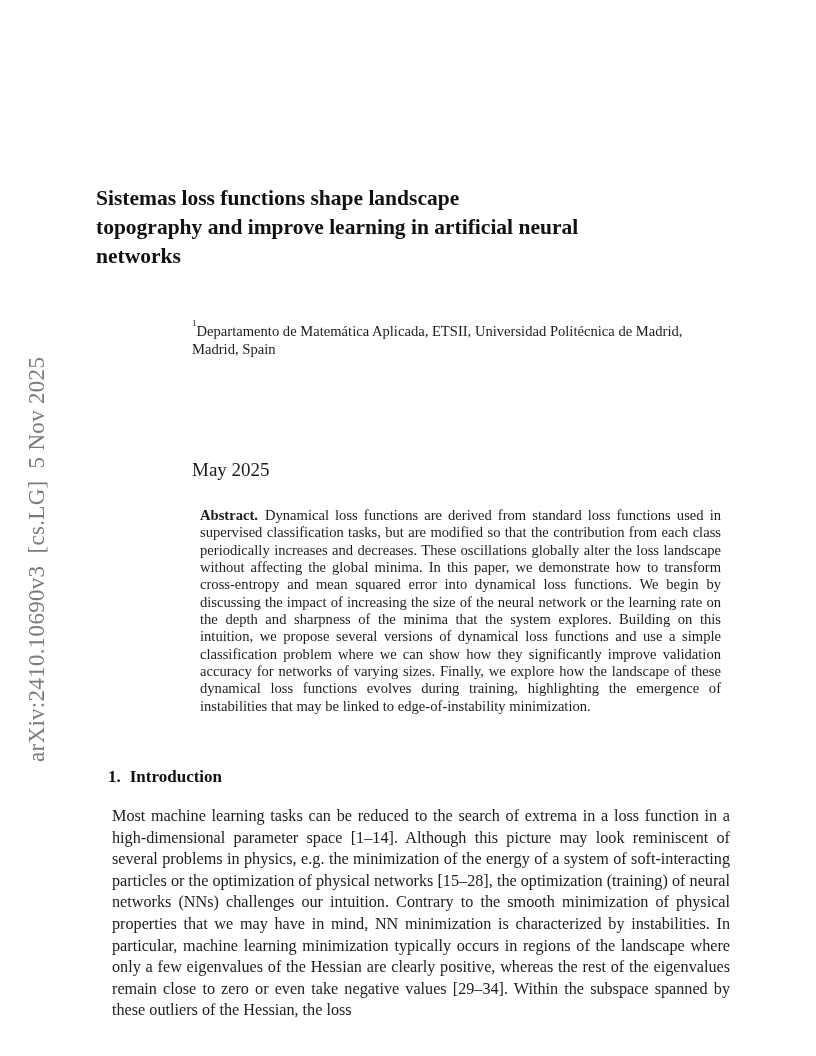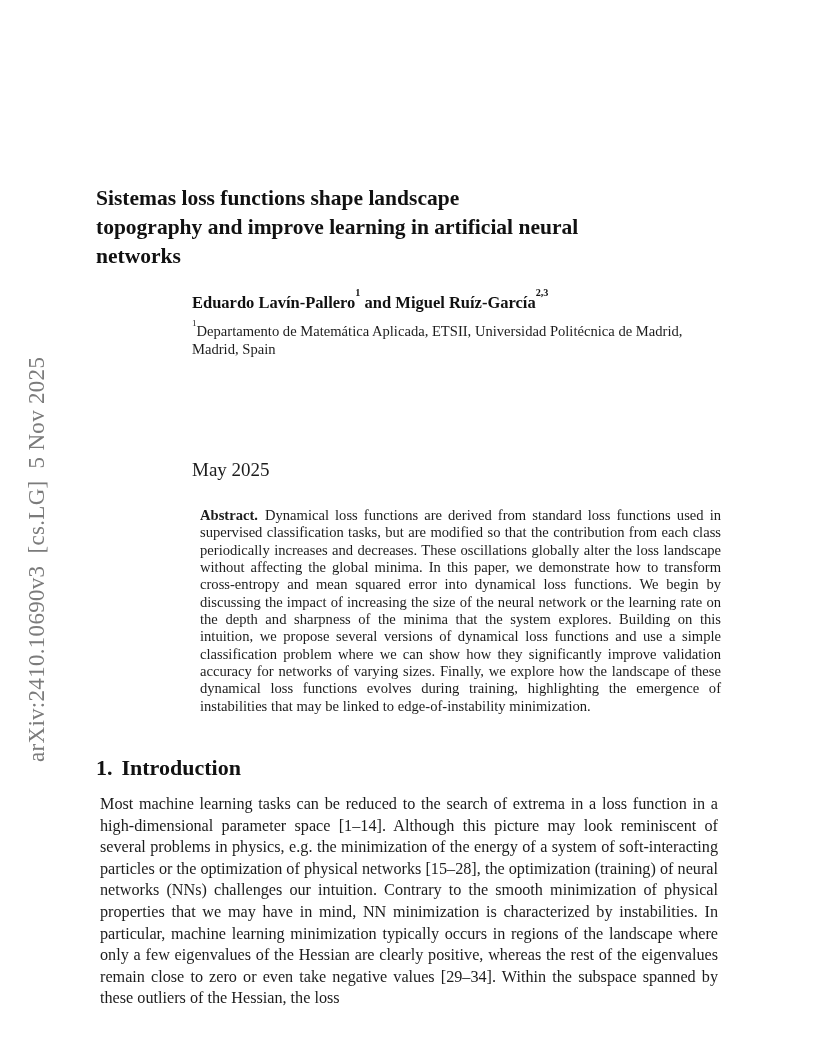--- a/index.html
+++ b/index.html
@@ -96,50 +96,49 @@
   }
   .abstract-label {
     font-weight: bold;
     margin-right: 7px;
   }
 
   .section-heading {
     position: absolute;
     left: 96px;
     top: 755px;
-    margin: 0;
-    font-size: 22px;
+    margin: 12px;
+    font-size: 17px;
     font-weight: bold;
     color: #111111;
   }
   .section-number { margin-right: 9px; }
 
   .intro {
     position: absolute;
     left: 96px;
     top: 790px;
     width: 618px;
-    margin: 4px;
+    margin: 16px;
     font-size: 16.2px;
     line-height: 21.6px;
     text-align: justify;
   }
 </style>
 </head>
 <body>
 
 <div class="page">
 
   <div class="watermark">arXiv:2410.10690v3  [cs.LG]  5 Nov 2025</div>
 
   <h1 class="title">Sistemas loss functions shape landscape
 topography and improve learning in artificial neural
 networks</h1>
 
-  <div class="authors"><span>Eduardo Lavín-Pallero</span><sup class="sup">1</sup><span> and </span><span>Miguel Ruíz-García</span><sup class="sup">2,3</sup></div>
 
   <div class="affiliations">
     <div class="affiliation"><sup class="sup">1</sup><span class="affiliation-text">Departamento de Matemática Aplicada, ETSII, Universidad Politécnica de Madrid,
 Madrid, Spain</span></div>
   </div>
 
 
   <div class="date-line">May 2025</div>
 
   <p class="abstract"><span class="abstract-label">Abstract.</span><span>Dynamical loss functions are derived from standard loss functions used in supervised classification tasks, but are modified so that the contribution from each class periodically increases and decreases. These oscillations globally alter the loss landscape without affecting the global minima. In this paper, we demonstrate how to transform cross-entropy and mean squared error into dynamical loss functions. We begin by discussing the impact of increasing the size of the neural network or the learning rate on the depth and sharpness of the minima that the system explores. Building on this intuition, we propose several versions of dynamical loss functions and use a simple classification problem where we can show how they significantly improve validation accuracy for networks of varying sizes. Finally, we explore how the landscape of these dynamical loss functions evolves during training, highlighting the emergence of instabilities that may be linked to edge-of-instability minimization.</span></p>

